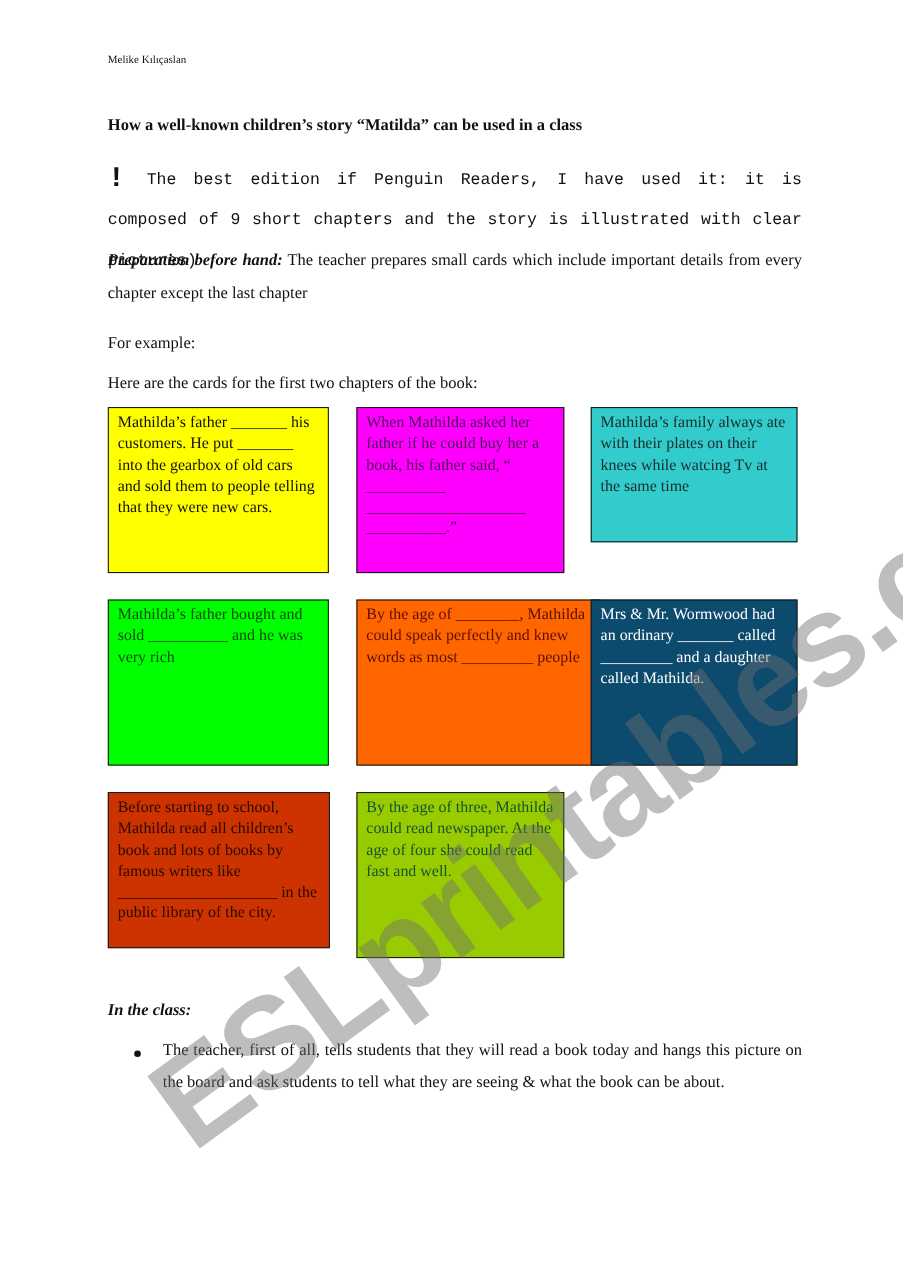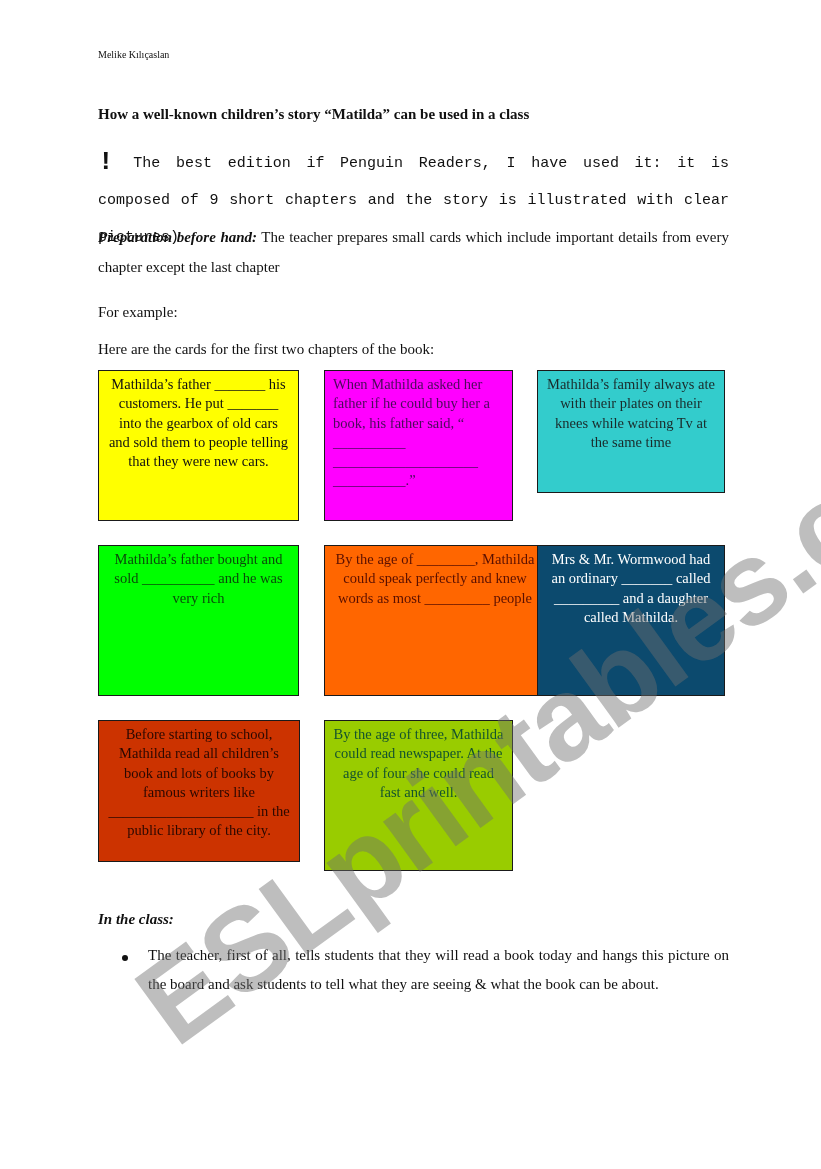--- a/index.html
+++ b/index.html
@@ -9,21 +9,21 @@
   .author { left:98px; top:49px; font-size:10px; }
   .title { left:98px; top:106px; font-size:15px; font-weight:bold; }
   .p { left:98px; width:631px; font-size:15px; line-height:37px; text-align:justify; }
   .p1 { top:144px;font-family:Liberation Mono, monospace; }
   .excl { font-weight:bold; font-size:26px; vertical-align:-2px; margin-right:4px; }
   .p2 { top:222px; line-height:30px; }
   .p2 b { font-style:italic; }
   .p3 { top:294px; }
   .p4 { top:331px; }
   .card { position:absolute; box-sizing:border-box; border:1.5px solid #1a1a1a;
-          font-size:14.5px; line-height:19.3px; text-align:center; padding:4px 8px 0 8px; }
+          font-size:14.5px; line-height:19.3px; text-align:left; padding:4px 8px 0 8px; }
   .card.left { text-align:left; }
   .h3 { left:98px; top:911px; font-size:15px; font-weight:bold; font-style:italic; }
   .bullet-row { left:98px; top:941px; width:631px; font-size:15px; line-height:29px; }
   .bullet-dot { position:absolute; left:24px; top:14px; width:6px; height:6px; border-radius:50%; background:#111; }
   .bullet-text { margin-left:50px; text-align:justify; }
   .wm { position:absolute; left:40px; top:420px; width:900px; transform-origin:0 0;
         transform:rotate(-36deg) translate(-260px, 480px);
         font-family:"Liberation Sans", "DejaVu Sans", sans-serif; font-weight:bold;
         font-size:118px; letter-spacing:-2px; color:rgba(110,110,110,0.45);
         white-space:nowrap; pointer-events:none; }

